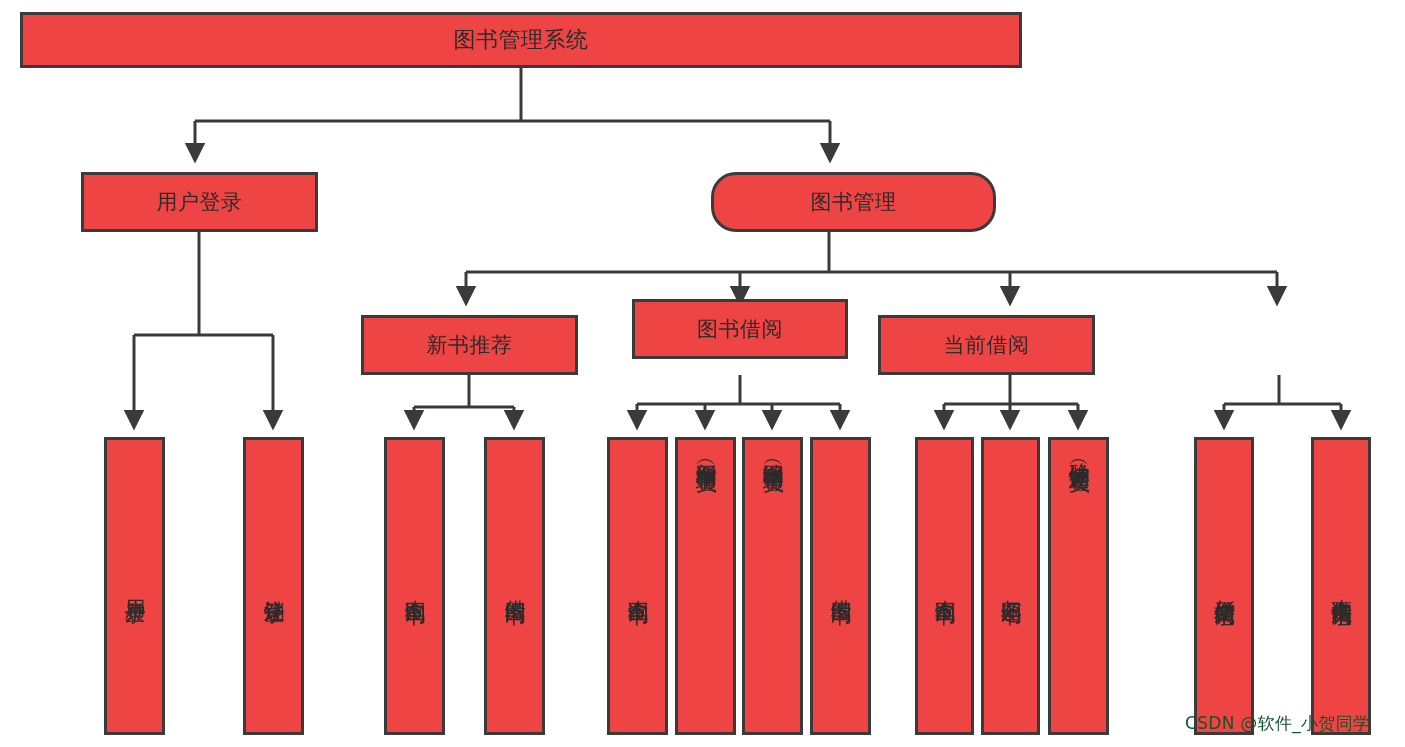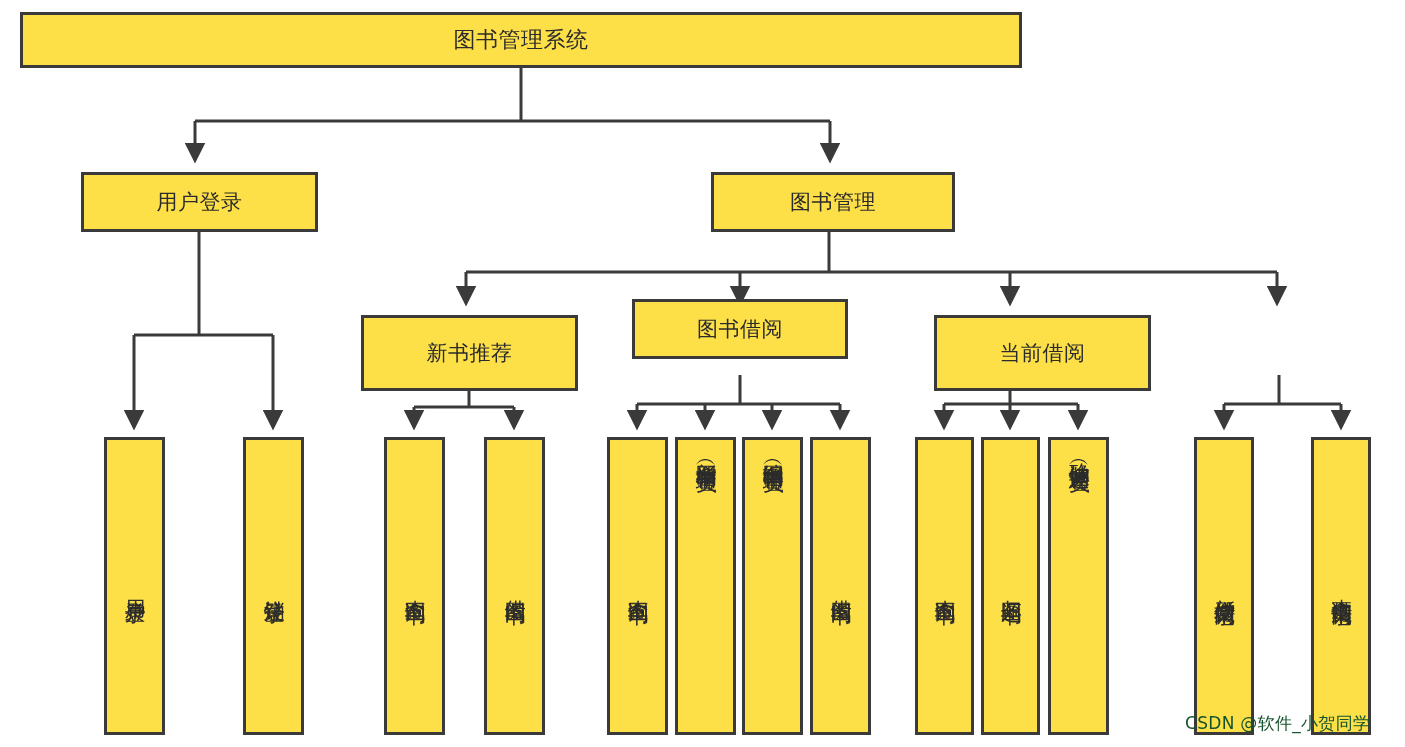--- a/index.html
+++ b/index.html
@@ -22,21 +22,21 @@
     left: 0;
     top: 0;
     width: 1405px;
     height: 747px;
     pointer-events: none;
   }
   .node {
     position: absolute;
     box-sizing: border-box;
     border: 3px solid #3a3a3a;
-    background: #fde047;
+    background: #ef4444;
     display: flex;
     align-items: center;
     justify-content: center;
     color: #2b2b2b;
   }
   .node .label {
     display: block;
     text-align: center;
     line-height: 1.18;
   }
@@ -131,31 +131,31 @@
     </g>
   </svg>
 
   <div class="node horiz root" style="left:20px; top:12px; width:1002px; height:56px;">
     <span class="label">图书管理系统</span>
   </div>
 
   <div class="node horiz" style="left:81px; top:172px; width:237px; height:60px;">
     <span class="label">用户登录</span>
   </div>
-  <div class="node horiz" style="left:711px; top:172px; width:244px; height:60px;">
+  <div class="node horiz" style="left:711px; top:172px; width:285px; height:60px;border-radius:25px;">
     <span class="label">图书管理</span>
   </div>
 
-  <div class="node horiz" style="left:361px; top:315px; width:217px; height:76px;">
+  <div class="node horiz" style="left:361px; top:315px; width:217px; height:60px;">
     <span class="label">新书推荐</span>
   </div>
   <div class="node horiz" style="left:632px; top:299px; width:216px; height:60px;">
     <span class="label">图书借阅</span>
   </div>
-  <div class="node horiz" style="left:934px; top:315px; width:217px; height:76px;">
+  <div class="node horiz" style="left:878px; top:315px; width:217px; height:60px;">
     <span class="label">当前借阅</span>
   </div>
 
   <div class="node vert mid" style="left:104px; top:437px; width:61px; height:298px;">
     <span class="label">用户登录</span>
   </div>
   <div class="node vert mid" style="left:243px; top:437px; width:61px; height:298px;">
     <span class="label">注销登录</span>
   </div>
 

